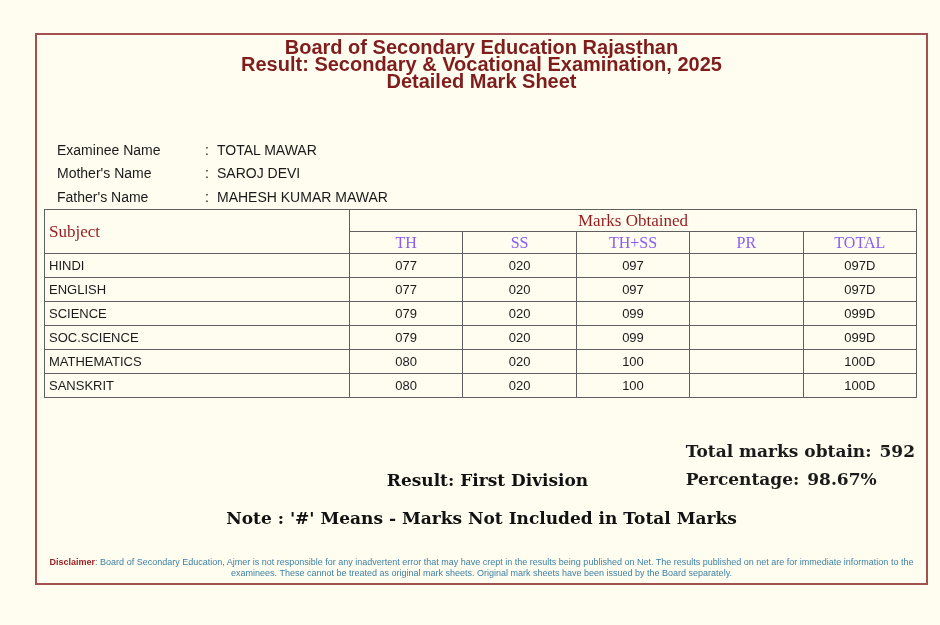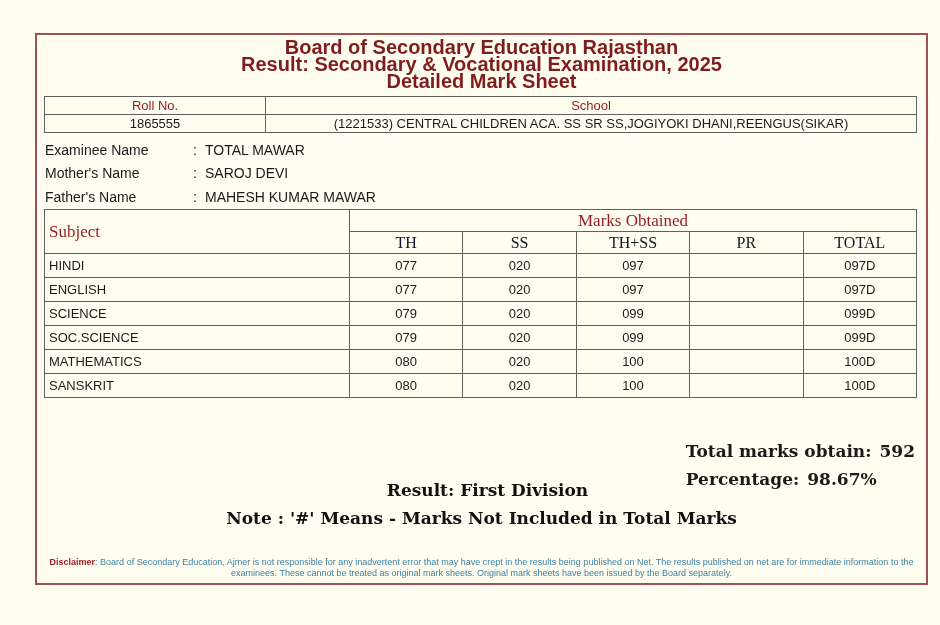--- a/index.html
+++ b/index.html
@@ -20,83 +20,71 @@
     font-weight:bold;font-size:20px;line-height:17px;color:#7f1d1d;
   }
   
   table{border-collapse:collapse;table-layout:fixed;}
   td,th{border:1px solid #606060;padding:0;overflow:hidden;white-space:nowrap;}
   .roll-table{position:absolute;top:61px;left:7px;width:873px;}
   .roll-table td,.roll-table th{height:17px;text-align:center;font-size:13px;}
   .roll-table .hdr{color:#951b1e;font-weight:normal;}
   .roll-table .c1{width:220px;}
   
-  .names{position:absolute;top:103px;left:8px;font-size:14px;}
+  .names{position:absolute;top:103px;left:20px;font-size:14px;}
   .names .nrow{display:flex;height:23.5px;align-items:center;}
   .names .nlabel{width:148px;}
   .names .ncolon{width:12px;}
   
   .marks-table{position:absolute;top:174px;left:7px;width:873px;}
   .marks-table th{font-weight:normal;}
   .marks-table .subject-hdr{
     font-family:"Liberation Serif",serif;font-size:17px;color:#951b1e;
     text-align:left;padding-left:4px;width:300px;
   }
   .marks-table .group-hdr{
     font-family:"Liberation Serif",serif;font-size:17px;color:#951b1e;
     text-align:center;height:21px;margin-top:48px;
   }
   .marks-table .col-hdr{
-    font-family:"Liberation Serif",serif;font-size:16px;color:#0f172a;
+    font-family:"Liberation Serif",serif;font-size:16px;color:#8b5cf6;
     text-align:center;height:21px;
   }
   .marks-table td{height:23px;font-size:13px;text-align:center;}
   .marks-table td.subj{text-align:left;padding-left:4px;}
   
   .summary{
     position:absolute;top:388px;right:11px;text-align:left;
     font-family:"DejaVu Serif",serif;font-weight:bold;font-size:17px;line-height:28px;margin-top:14px;
   }
   .summary .gap{display:inline-block;width:8px;}
   .result-line,.note-line{
     position:absolute;left:0;right:0;text-align:center;
     font-family:"DejaVu Serif",serif;font-weight:bold;font-size:17px;color:#111;
   }
-  .result-line{top:445px;padding-left:12px;}
+  .result-line{top:435px;padding-left:12px;}
   .note-line{top:473px;}
   
   .disclaimer{
     position:absolute;bottom:4px;left:4px;right:4px;text-align:center;
     font-size:9px;line-height:11px;color:#3d80a3;
   }
   .disclaimer .dlabel{color:#951b1e;font-weight:bold;}
 </style>
 </head>
 <body>
 
 <div class="sheet">
 
   <div class="header">
     <div>Board of Secondary Education Rajasthan</div>
     <div>Result: Secondary &amp; Vocational Examination, 2025</div>
     <div>Detailed Mark Sheet</div>
   </div>
 
-  <table class="roll-table">
-    <tbody>
-        <tr>
-      <th class="hdr c1">Roll No.</th>
-      <th class="hdr">School</th>
-    </tr>
-    <tr>
-      <td class="c1">1865555</td>
-      <td>(1221533) CENTRAL CHILDREN ACA. SS SR SS,JOGIYOKI DHANI,REENGUS(SIKAR)</td>
-    </tr>
-  </tbody>
-    </table>
 
   <div class="names">
     <div class="nrow">
       <span class="nlabel">Examinee Name</span>
       <span class="ncolon">:</span>
       <span class="nvalue">TOTAL MAWAR</span>
     </div>
     <div class="nrow">
       <span class="nlabel">Mother's Name</span>
       <span class="ncolon">:</span>

